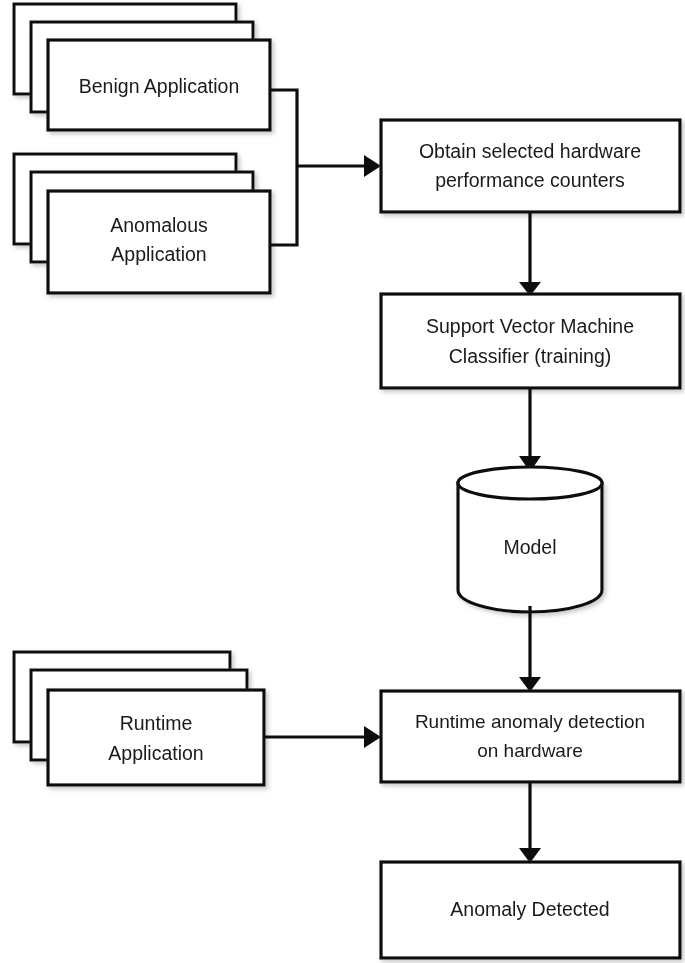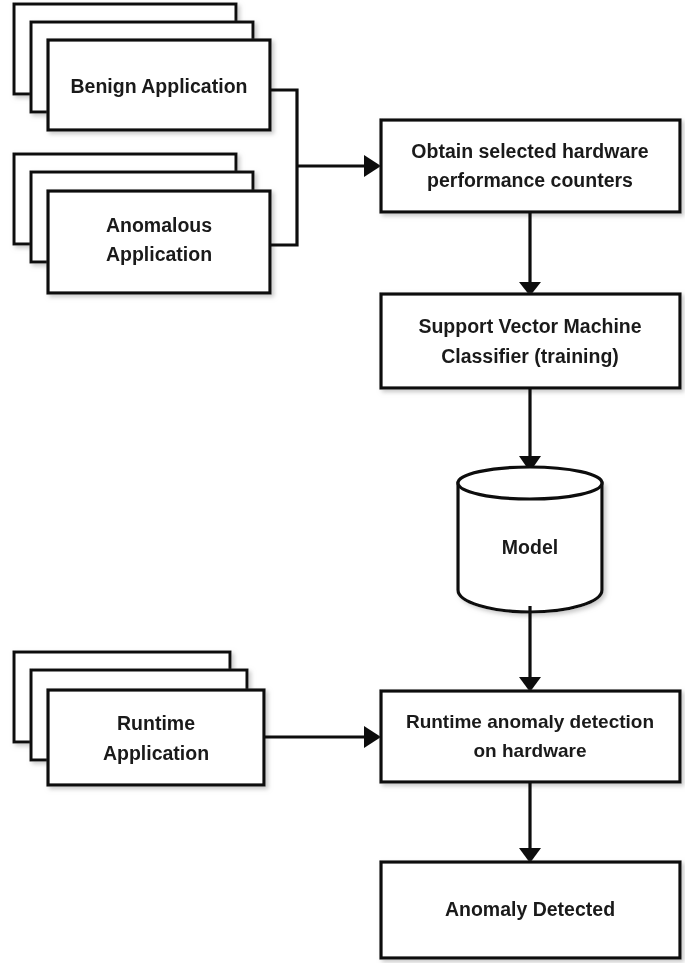--- a/index.html
+++ b/index.html
@@ -10,21 +10,20 @@
   body {
     width: 685px;
     height: 963px;
     font-family: "Liberation Sans", sans-serif;
     overflow: hidden;
   }
   #diagram-root {
     position: relative;
     width: 685px;
     height: 947px;
-    font-weight: bold;
   }
   svg.flow {
     display: block;
     width: 685px;
     height: 963px;
   }
   .box-stroke {
     stroke: #0d0d0d;
     stroke-width: 3.2;
     fill: #ffffff;

